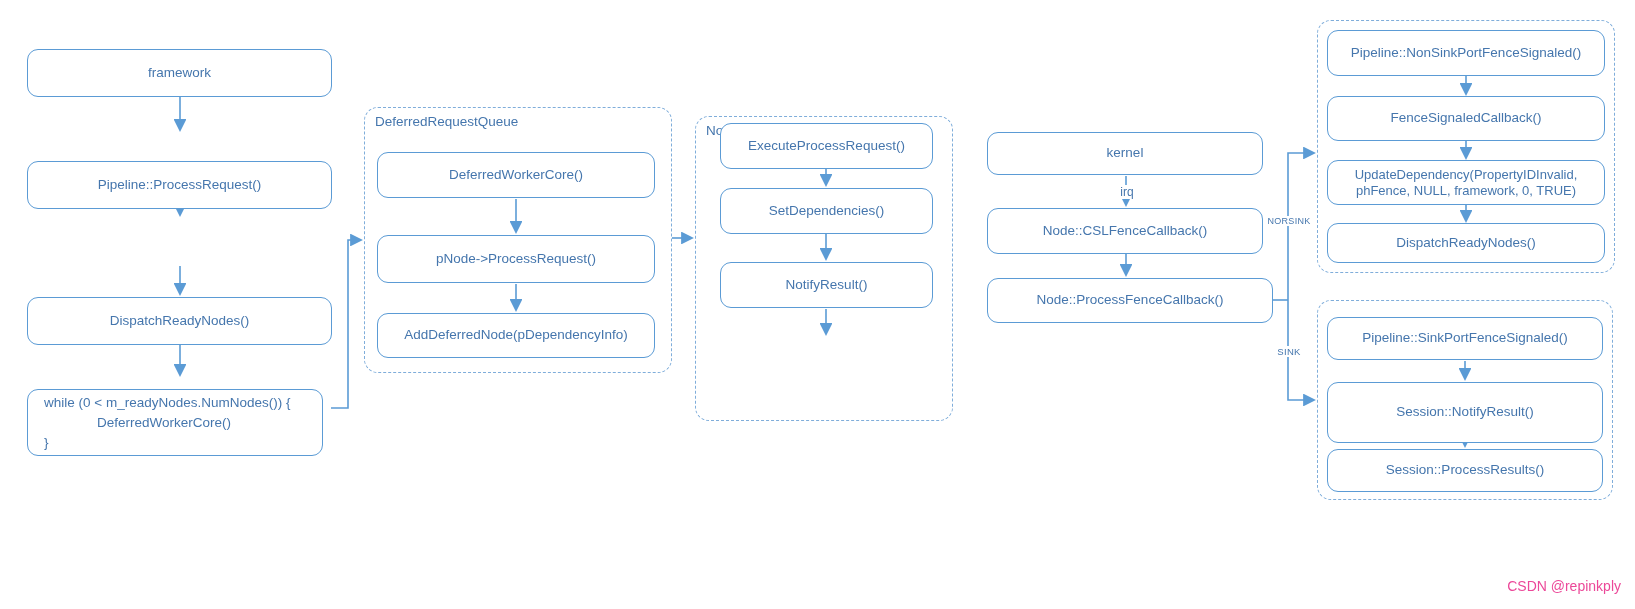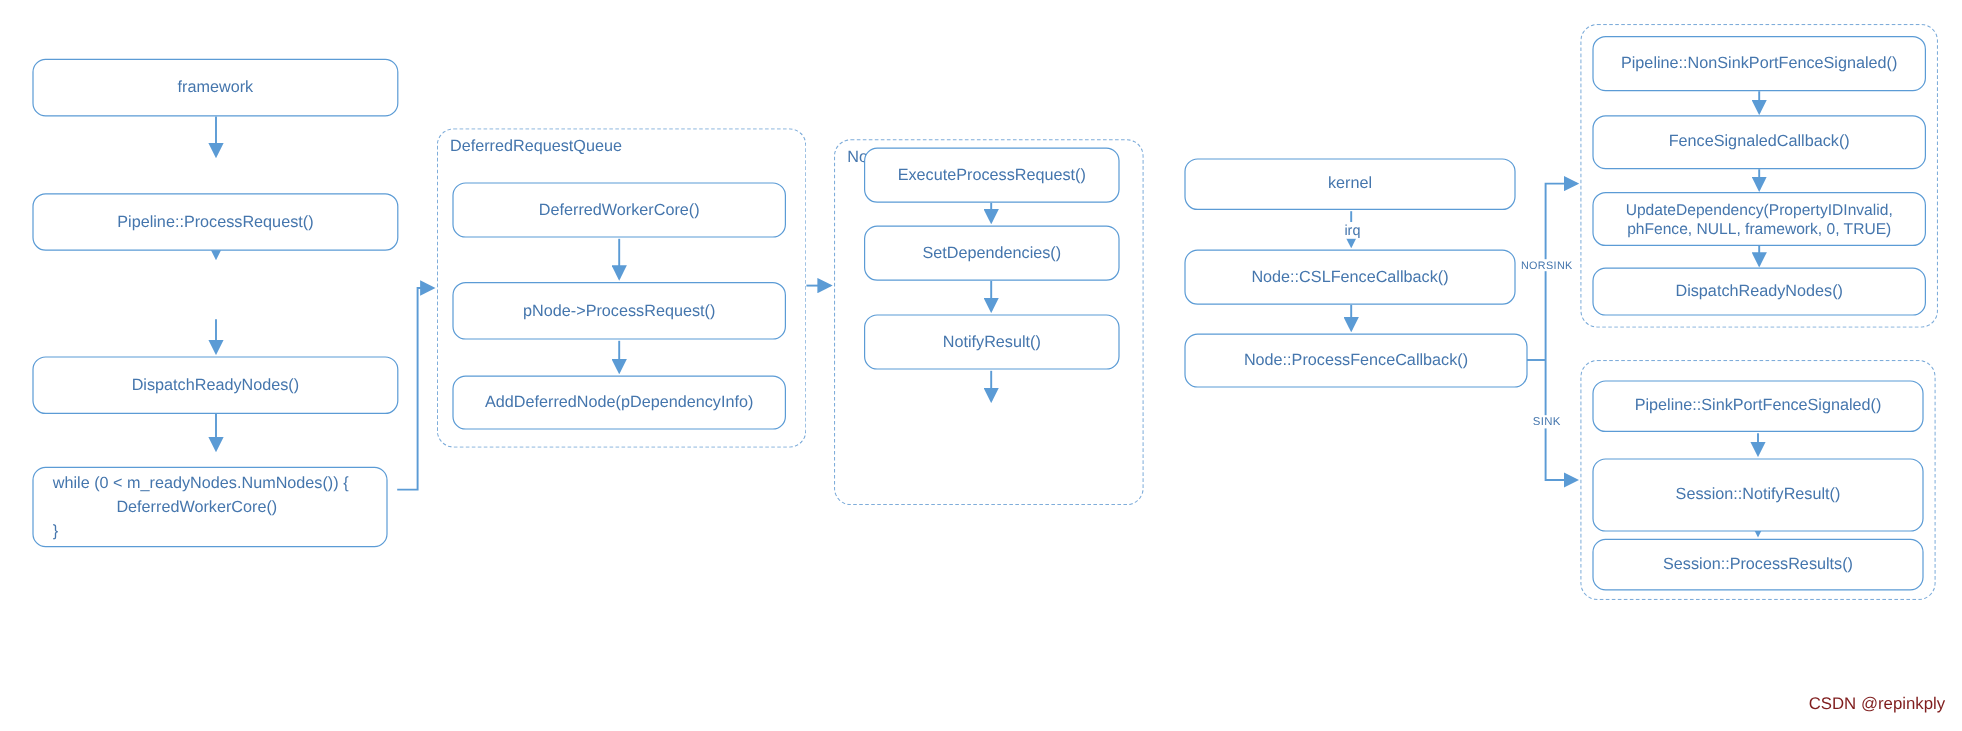--- a/index.html
+++ b/index.html
@@ -29,21 +29,21 @@
   }
   .while-line2{margin-left:53px;}
   .conn-label{
     position:absolute;color:#4576ad;background:#ffffff;text-align:center;
     padding:0 1px;white-space:nowrap;
   }
   .lbl-irq{left:1112px;top:185px;width:28px;font-size:12px;}
   .lbl-norsink{left:1266px;top:216px;width:44px;font-size:9px;letter-spacing:.3px;}
   .lbl-sink{left:1273px;top:346px;width:30px;font-size:9.5px;letter-spacing:.3px;}
   .watermark{
-    position:absolute;right:14px;top:578px;color:#7f1d1d;font-size:14px;white-space:nowrap;
+    position:absolute;right:14px;top:578px;color:#ec4899;font-size:14px;white-space:nowrap;
   }
 </style>
 </head>
 <body>
 
 <div class="canvas">
 
   <svg class="connectors" width="1635" height="609" viewBox="0 0 1635 609">
     <defs>
       <marker id="arw" viewBox="0 0 10 10" refX="8.5" refY="5" markerWidth="8" markerHeight="8" orient="auto-start-reverse">

